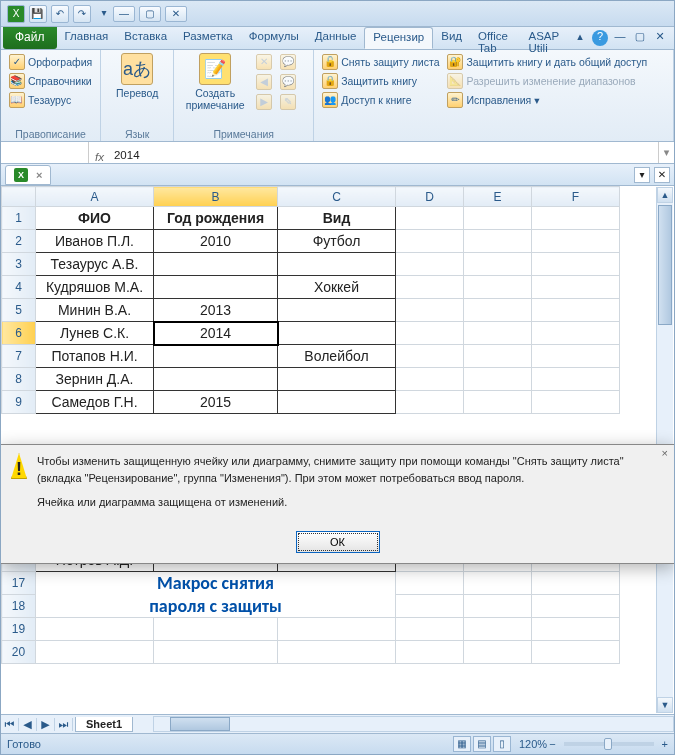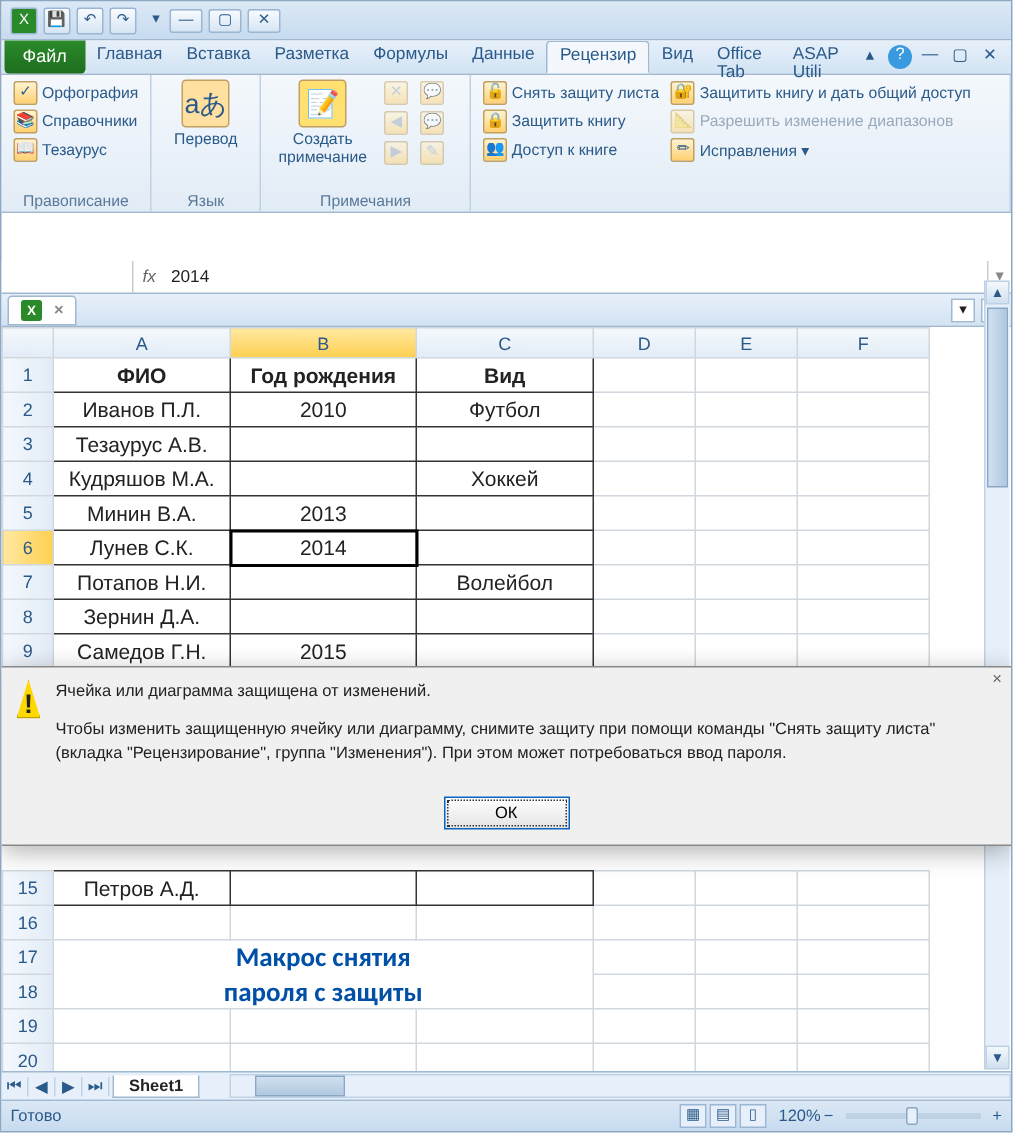--- a/index.html
+++ b/index.html
@@ -28,21 +28,21 @@
 .ribgroup .glabel { text-align: center; font-size: 10.5px; color: #5a7a9a; padding-top: 1px; }
 .rbtn-lg { width: 60px; display: flex; flex-direction: column; align-items: center; font-size: 10.5px; color: #2a5a8a; text-align: center; cursor: pointer; }
 .rbtn-lg .ico { width: 32px; height: 32px; background: #ffe0a0; border: 1px solid #c0a060; border-radius: 3px; margin-bottom: 2px; font-size: 18px; line-height: 30px; text-align: center; }
 .ribcol { display: flex; flex-direction: column; gap: 1px; }
 .rbtn-sm { display: flex; align-items: center; gap: 3px; font-size: 10.5px; color: #2a5a8a; padding: 1px 2px; cursor: pointer; white-space: nowrap; }
 .rbtn-sm .ico-s { width: 16px; height: 16px; background: linear-gradient(to bottom,#fff3d0,#ffd070); border: 1px solid #c0a060; border-radius: 2px; font-size: 10px; text-align: center; line-height: 14px; }
 .rbtn-sm.dim { color: #9aaabb; }
 .rbtn-sm.dim .ico-s { opacity: .5; }
 
 
-.fbar { height: 22px; border-bottom: 1px solid #a0b8d0; display: flex; align-items: center; background: #fff; margin-top: 32px; }
+.fbar { height: 22px; border-bottom: 1px solid #a0b8d0; display: flex; align-items: flex-end; background: #fff; }
 .fbar .namebox { width: 88px; height: 100%; border-right: 1px solid #ccc; padding: 2px 4px; font-size: 11.5px; }
 .fbar .fx { padding: 0 6px; font-style: italic; color: #666; font-size: 11.5px; }
 .fbar .finput { flex: 1; padding: 2px 4px; font-size: 11.5px; }
 .fbar .dd { width: 16px; text-align: center; color: #888; border-left: 1px solid #ccc; height: 100%; line-height: 20px; }
 
 
 .wbtabbar { height: 22px; background: linear-gradient(to bottom,#e7f0fa,#d2e3f3); display: flex; align-items: center; padding: 0 4px; border-bottom: 1px solid #a0b8d0; }
 .wbtabbar .wbtab { background: #fff; border: 1px solid #a0b8d0; border-radius: 3px 3px 0 0; padding: 2px 8px; font-size: 11.5px; color: #1155cc; font-weight: bold; display: flex; align-items: center; gap: 4px; }
 .wbtabbar .wbtab .xico { width: 14px; height: 14px; background: #2a8a2a; color: #fff; font-size: 9px; text-align: center; line-height: 14px; border-radius: 2px; }
 .wbtabbar .wbtab .close { color: #888; font-size: 11px; margin-left: 4px; }
@@ -348,29 +348,20 @@
   <tr>
           <th class="rowh">15</th>
     <td class="cell b">Петров А.Д.</td>
     <td class="cell b"></td>
     <td class="cell b"></td>
     <td class="cell"></td>
           <td class="cell"></td>
           <td class="cell"></td>
         </tr>
   <tr>
-          <th class="rowh">16</th>
-    <td class="cell"></td>
-          <td class="cell"></td>
-          <td class="cell"></td>
-    <td class="cell"></td>
-          <td class="cell"></td>
-          <td class="cell"></td>
-        </tr>
-  <tr>
           <th class="rowh">17</th>
     <td class="cell macrobox" colspan="3" style="border-bottom:none">Макрос снятия</td>
     <td class="cell"></td>
           <td class="cell"></td>
           <td class="cell"></td>
         </tr>
   <tr>
           <th class="rowh">18</th>
     <td class="cell macrobox" colspan="3" style="border-top:none">пароля с защиты</td>
     <td class="cell"></td>
@@ -403,22 +394,22 @@
   <div class="vbtn">▲</div>
   <div class="vthumb"></div>
   <div class="vbtn" style="position:absolute;bottom:0;left:0;right:0">▼</div>
 </div>
 
 <div class="msgbox">
   <div class="mclose">×</div>
   <div class="mbody">
     <div class="warn">!</div>
     <div class="mtext">
+      <p>Чтобы изменить защищенную ячейку или диаграмму, снимите защиту при помощи команды "Снять защиту листа" (вкладка "Рецензирование", группа "Изменения"). При этом может потребоваться ввод пароля.</p>
       <p>Ячейка или диаграмма защищена от изменений.</p>
-      <p>Чтобы изменить защищенную ячейку или диаграмму, снимите защиту при помощи команды "Снять защиту листа" (вкладка "Рецензирование", группа "Изменения"). При этом может потребоваться ввод пароля.</p>
     </div>
   </div>
   <div class="mbuttons">
     <button>ОК</button>
   </div>
 </div>
 
 <div class="sheettabs">
   <div class="nav">
     <span>⏮</span>

